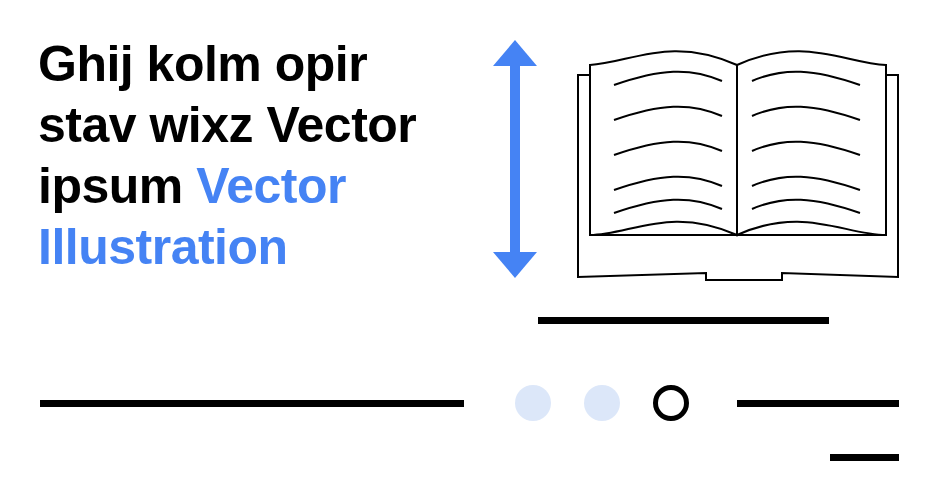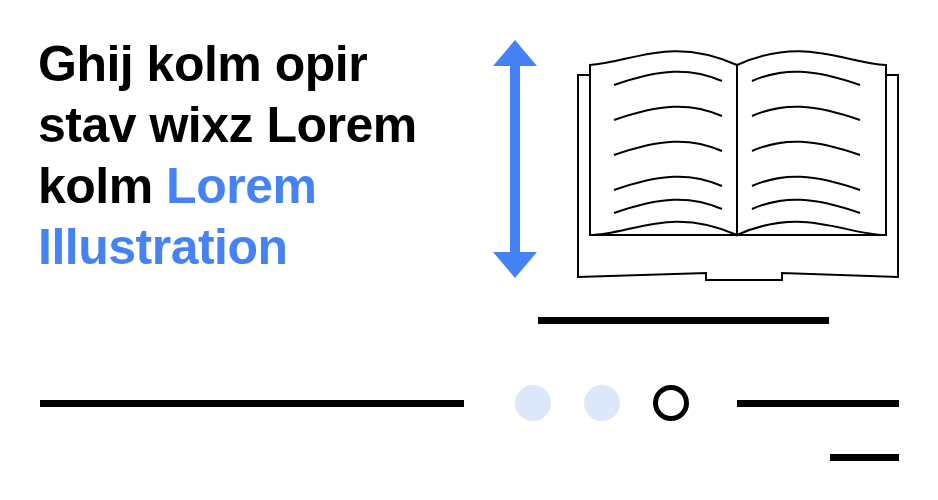--- a/index.html
+++ b/index.html
@@ -9,22 +9,22 @@
   .bar{position:absolute;background:#000;height:7px;}
   .dot{position:absolute;width:36px;height:36px;border-radius:50%;}
   .dot.fill{background:#dce7f9;}
   .dot.ring{background:#fff;border:5px solid #000;width:26px;height:26px;}
   svg{position:absolute;}
 </style>
 </head>
 <body>
 
 <div class="headline">
-  <span>Ghij kolm opir stav wixz Lorem kolm</span>
-  <span class="accent">Lorem Illustration</span>
+  <span>Ghij kolm opir stav wixz Vector ipsum</span>
+  <span class="accent">Vector Illustration</span>
 </div>
 
 <svg style="left:490px;top:38px;" width="50" height="244" viewBox="0 0 50 244">
   <polygon points="25,2 47,28 3,28" fill="#4583f4"></polygon>
   <rect x="20" y="26" width="10" height="192" fill="#4583f4"></rect>
   <polygon points="25,240 47,214 3,214" fill="#4583f4"></polygon>
 </svg>
 
 <svg style="left:570px;top:35px;" width="336" height="250" viewBox="0 0 336 250">
   <g fill="none" stroke="#000" stroke-width="2">

